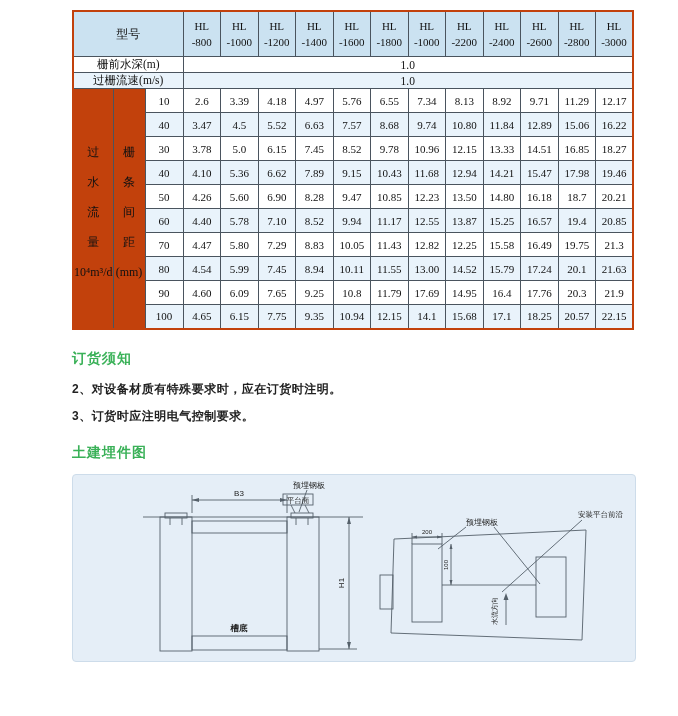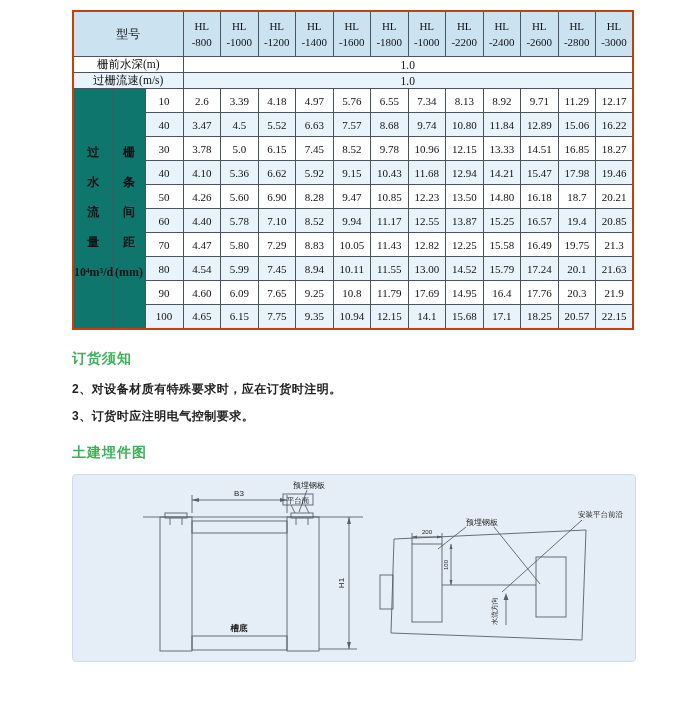--- a/index.html
+++ b/index.html
@@ -24,21 +24,21 @@
     border:1px solid #4a545e;text-align:center;vertical-align:middle;
     padding:0;overflow:hidden;
   }
   tr.hdr th{background:#cbe2f1;height:44px;font-weight:normal;line-height:1.5;}
   th.model-h{font-size:12px;}
   tr.spec{height:14px;}
   tr.spec td{font-size:11.5px;}
   .row-white{background:#ffffff;}
   .row-blue{background:#e9f3fb;}
   tr.datarow{height:24px;}
-  td.vcell{background:#0f766e;font-weight:bold;}
+  td.vcell{background:#c2410c;}
   .vchars{
     width:1em;margin:0 auto;word-break:break-all;
     line-height:30px;font-size:12px;letter-spacing:0;
   }
   .vunit{font-size:12px;margin-top:8px;white-space:nowrap;}
   
   .notes p{
     margin:0 0 8px 0;font-size:12px;font-weight:600;color:#222;
     letter-spacing:0.5px;line-height:1.6;
   }
@@ -189,21 +189,21 @@
           <td>13.33</td>
           <td>14.51</td>
           <td>16.85</td>
           <td>18.27</td>
         </tr>
         <tr class="datarow row-blue">
           <td>40</td>
           <td>4.10</td>
           <td>5.36</td>
           <td>6.62</td>
-          <td>5.92</td>
+          <td>7.89</td>
           <td>9.15</td>
           <td>10.43</td>
           <td>11.68</td>
           <td>12.94</td>
           <td>14.21</td>
           <td>15.47</td>
           <td>17.98</td>
           <td>19.46</td>
         </tr>
         <tr class="datarow row-white">

